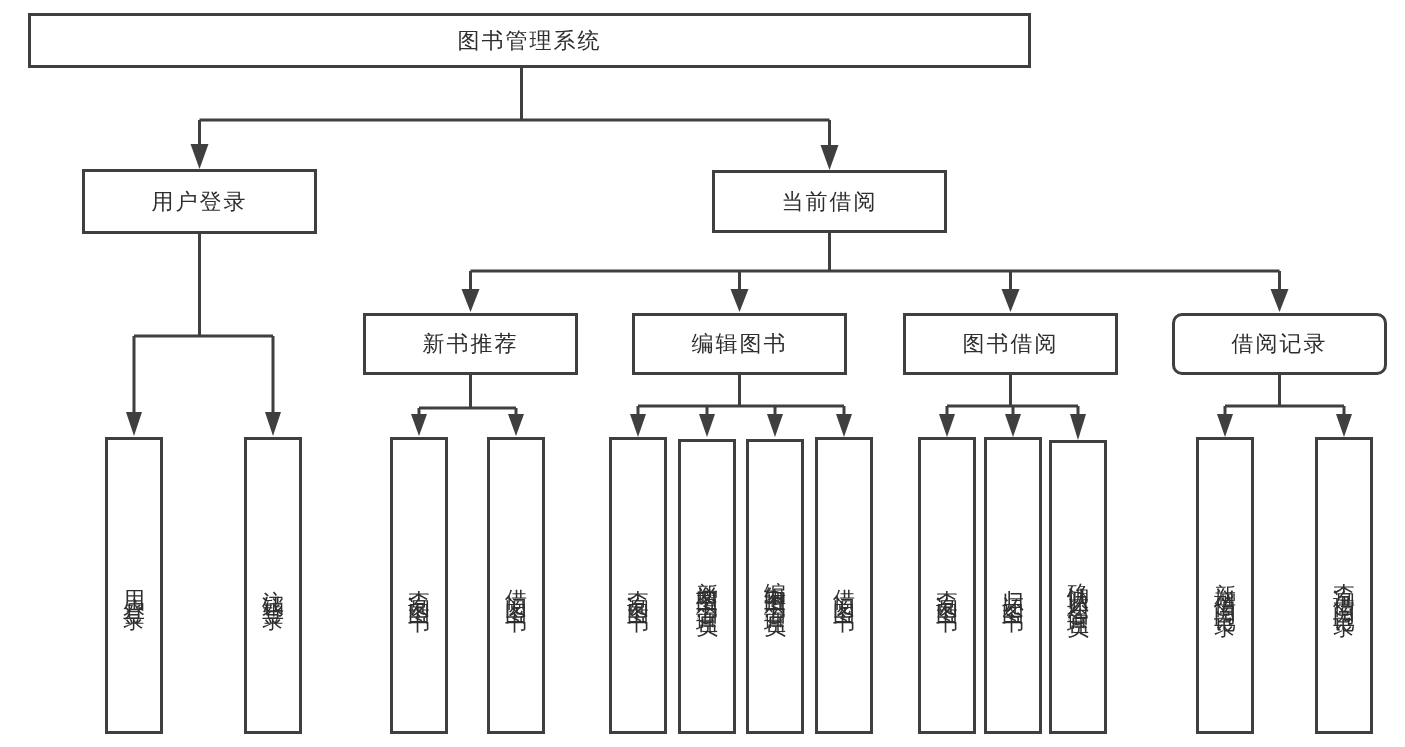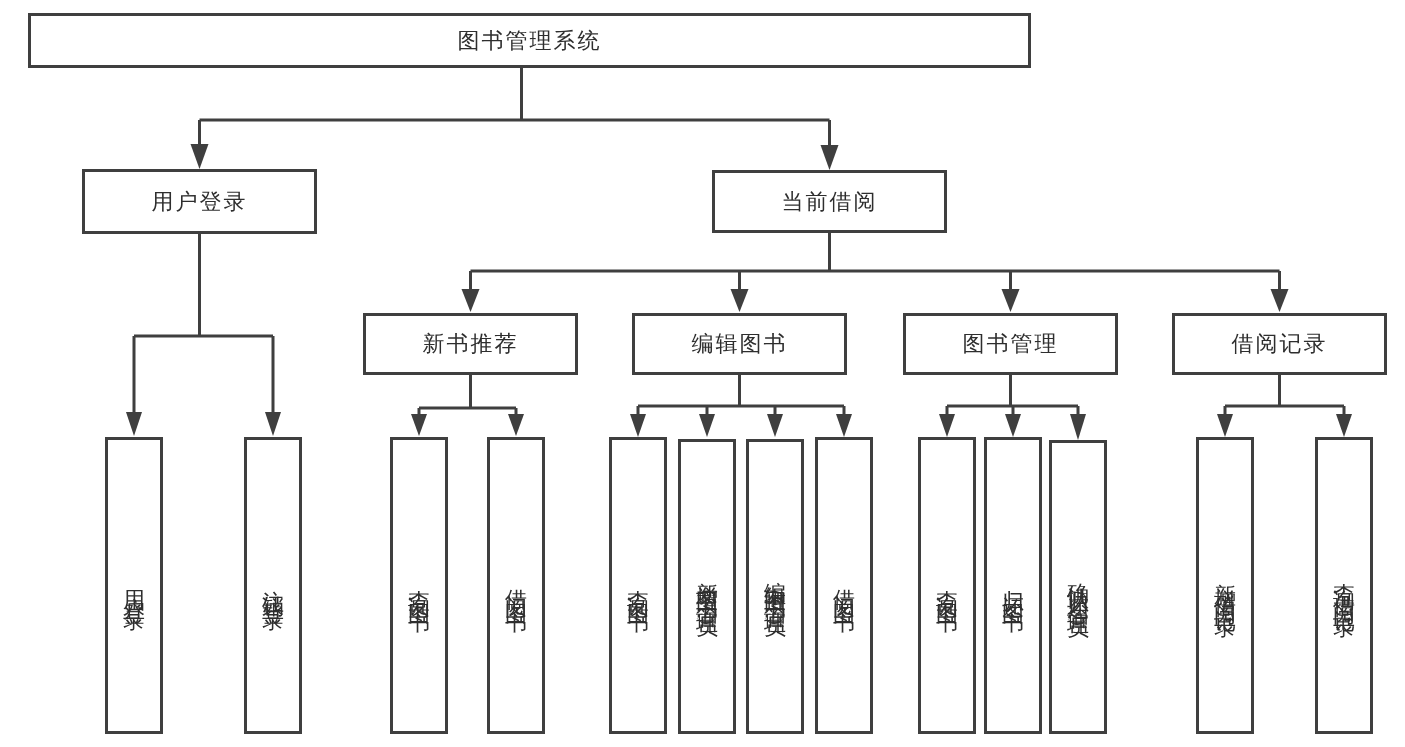--- a/index.html
+++ b/index.html
@@ -79,22 +79,22 @@
     </g>
   </svg>
 
   <div class="node" style="left:28px;top:13px;width:1003px;height:55px;">图书管理系统</div>
 
   <div class="node" style="left:82px;top:169px;width:235px;height:65px;">用户登录</div>
   <div class="node" style="left:712px;top:170px;width:235px;height:63px;">当前借阅</div>
 
   <div class="node" style="left:363px;top:313px;width:215px;height:62px;">新书推荐</div>
   <div class="node" style="left:632px;top:313px;width:215px;height:62px;">编辑图书</div>
-  <div class="node" style="left:903px;top:313px;width:215px;height:62px;">图书管理</div>
-  <div class="node" style="left:1172px;top:313px;width:215px;height:62px;">借阅记录</div>
+  <div class="node" style="left:903px;top:313px;width:215px;height:62px;">图书借阅</div>
+  <div class="node" style="left:1172px;top:313px;width:215px;height:62px;border-radius:10px;">借阅记录</div>
 
   <div class="node leaf" style="left:105px;top:437px;width:58px;height:297px;">用户登录</div>
   <div class="node leaf" style="left:244px;top:437px;width:58px;height:297px;">注销登录</div>
 
   <div class="node leaf" style="left:390px;top:437px;width:58px;height:297px;">查询图书</div>
   <div class="node leaf" style="left:487px;top:437px;width:58px;height:297px;">借阅图书</div>
 
   <div class="node leaf" style="left:609px;top:437px;width:58px;height:297px;">查询图书</div>
   <div class="node leaf" style="left:678px;top:439px;width:58px;height:295px;letter-spacing:5px;">新增图书（管理员）</div>
   <div class="node leaf" style="left:746px;top:439px;width:58px;height:295px;letter-spacing:5px;">编辑图书（管理员）</div>

